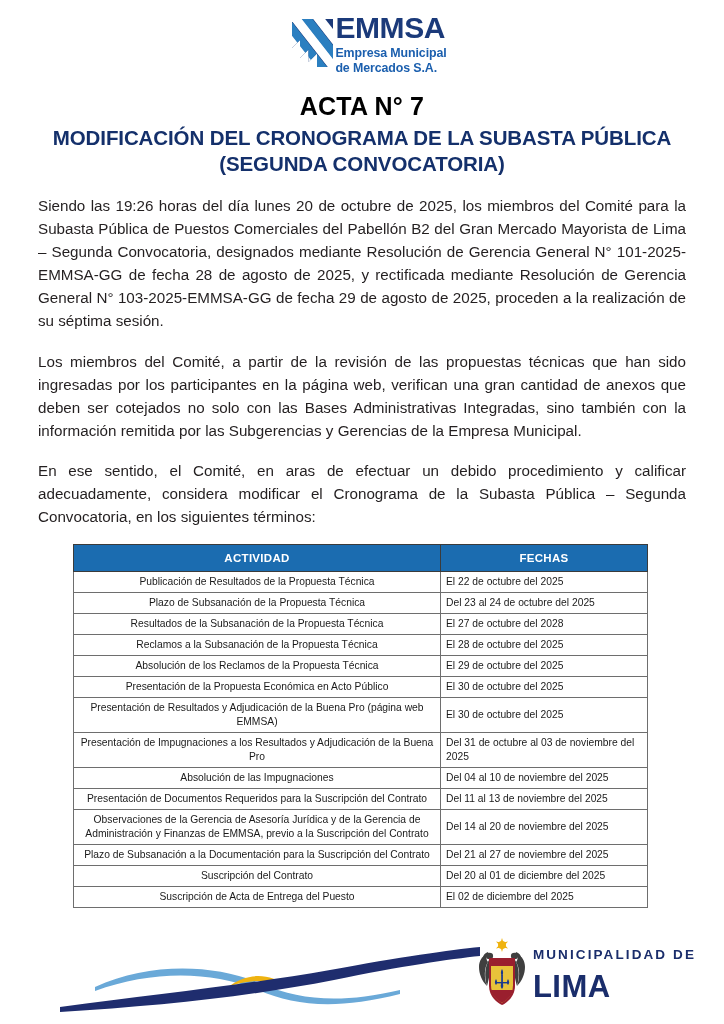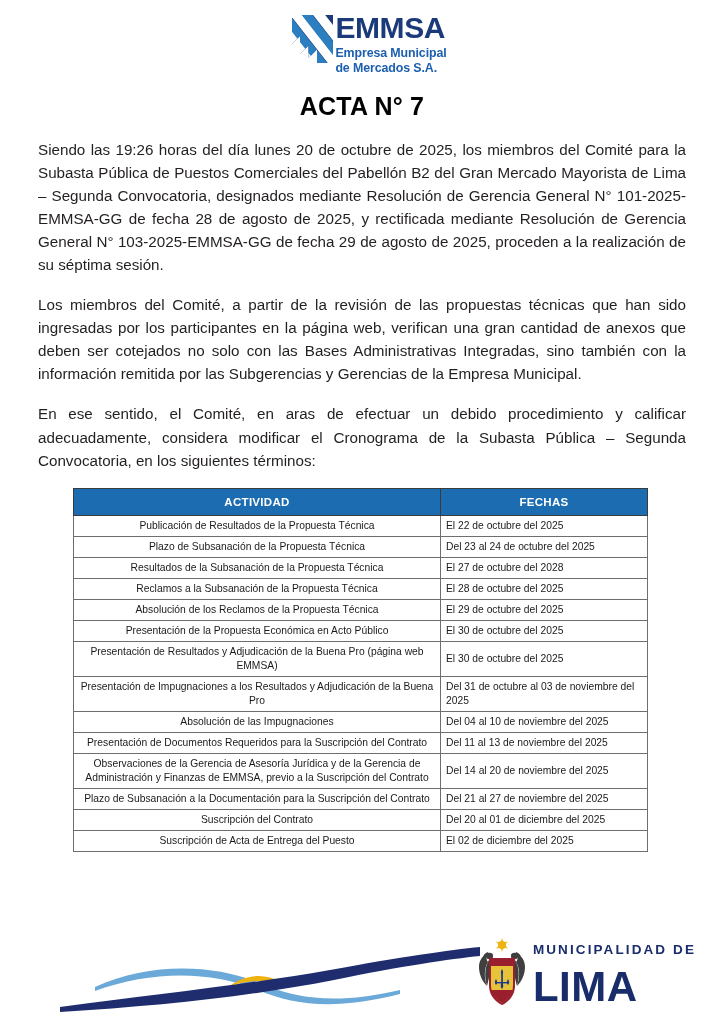--- a/index.html
+++ b/index.html
@@ -18,21 +18,21 @@
 
   
   .header {
     padding-top: 13px;
     display: flex;
     justify-content: center;
     align-items: flex-start;
   }
   .emmsa-logo {
     display: flex;
-    align-items: flex-start;
+    align-items: center;
   }
   .emmsa-mark {
     width: 58px;
     height: 54px;
     flex: 0 0 auto;
   }
   .emmsa-words {
     display: flex;
     flex-direction: column;
     justify-content: center;
@@ -151,21 +151,21 @@
     flex-direction: column;
     line-height: 1;
   }
   .lima-muni {
     font-size: 13.5px;
     font-weight: bold;
     color: #1a2d6b;
     letter-spacing: 2.1px;
   }
   .lima-big {
-    font-size: 42px;
+    font-size: 31px;
     font-weight: bold;
     color: #1a2d6b;
     letter-spacing: 0.5px;
     line-height: 0.96;
     margin-top: 11px;
   }
 </style>
 </head>
 <body>
 
@@ -208,20 +208,21 @@
       <span class="emmsa-sub">
         <span>Empresa Municipal</span><br>
         <span>de Mercados S.A.</span>
       </span>
     </div>
   </div>
 </div>
 
 <div class="title-block">
   <div class="acta-title">ACTA N° 7</div>
+  <div class="acta-subtitle">MODIFICACIÓN DEL CRONOGRAMA DE LA SUBASTA PÚBLICA (SEGUNDA CONVOCATORIA)</div>
 </div>
 
 <div class="body-wrap">
   <p class="para">Siendo las 19:26 horas del día lunes 20 de octubre de 2025, los miembros del Comité para la Subasta Pública de Puestos Comerciales del Pabellón B2 del Gran Mercado Mayorista de Lima – Segunda Convocatoria, designados mediante Resolución de Gerencia General N° 101-2025-EMMSA-GG de fecha 28 de agosto de 2025, y rectificada mediante Resolución de Gerencia General N° 103-2025-EMMSA-GG de fecha 29 de agosto de 2025, proceden a la realización de su séptima sesión.</p>
   <p class="para">Los miembros del Comité, a partir de la revisión de las propuestas técnicas que han sido ingresadas por los participantes en la página web, verifican una gran cantidad de anexos que deben ser cotejados no solo con las Bases Administrativas Integradas, sino también con la información remitida por las Subgerencias y Gerencias de la Empresa Municipal.</p>
   <p class="para">En ese sentido, el Comité, en aras de efectuar un debido procedimiento y calificar adecuadamente, considera modificar el Cronograma de la Subasta Pública – Segunda Convocatoria, en los siguientes términos:</p>
 </div>
 
 <div class="table-wrap">
   <table class="schedule">

